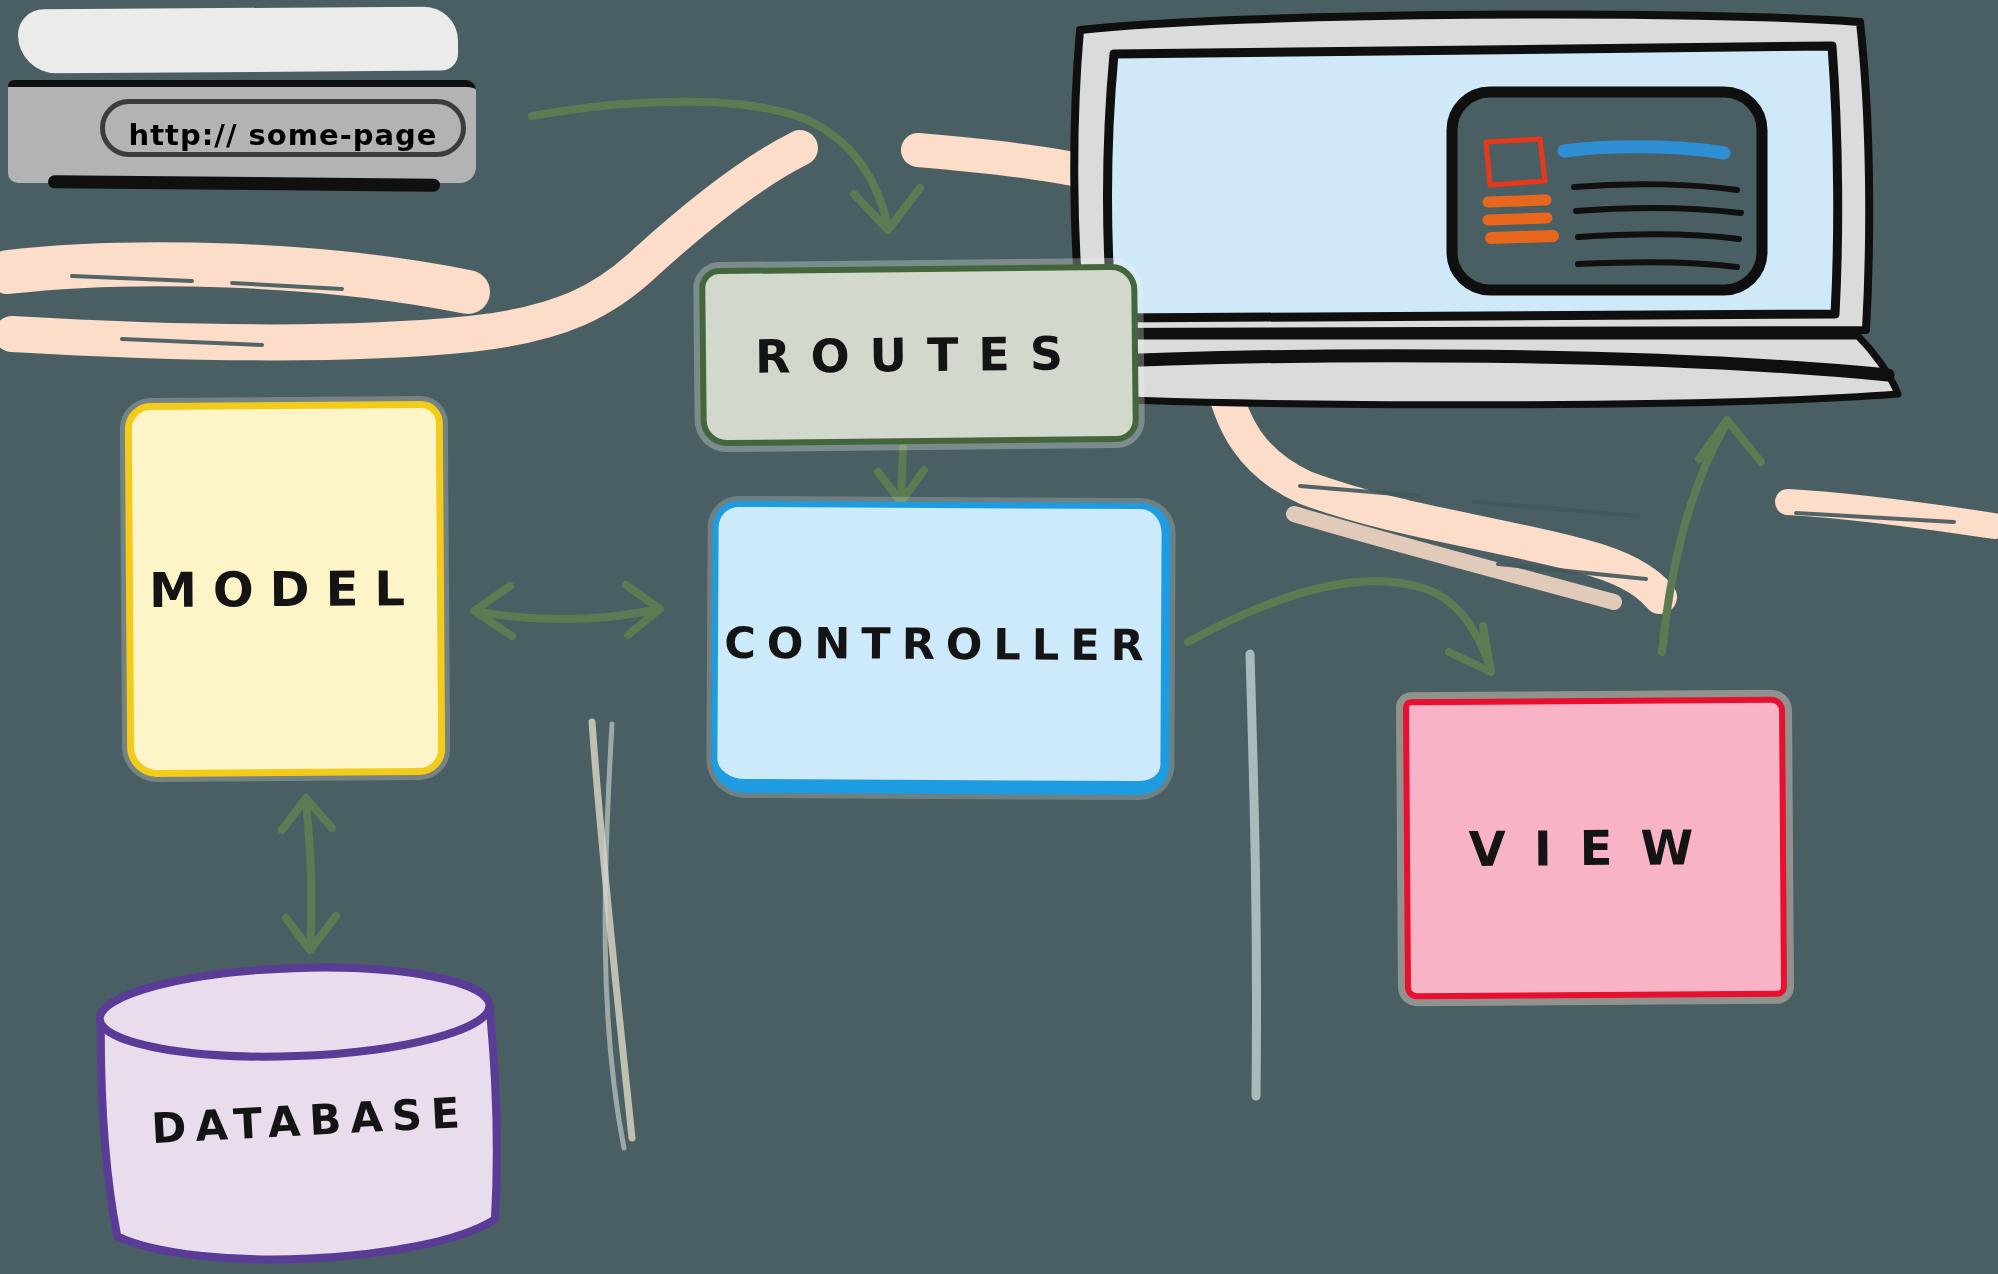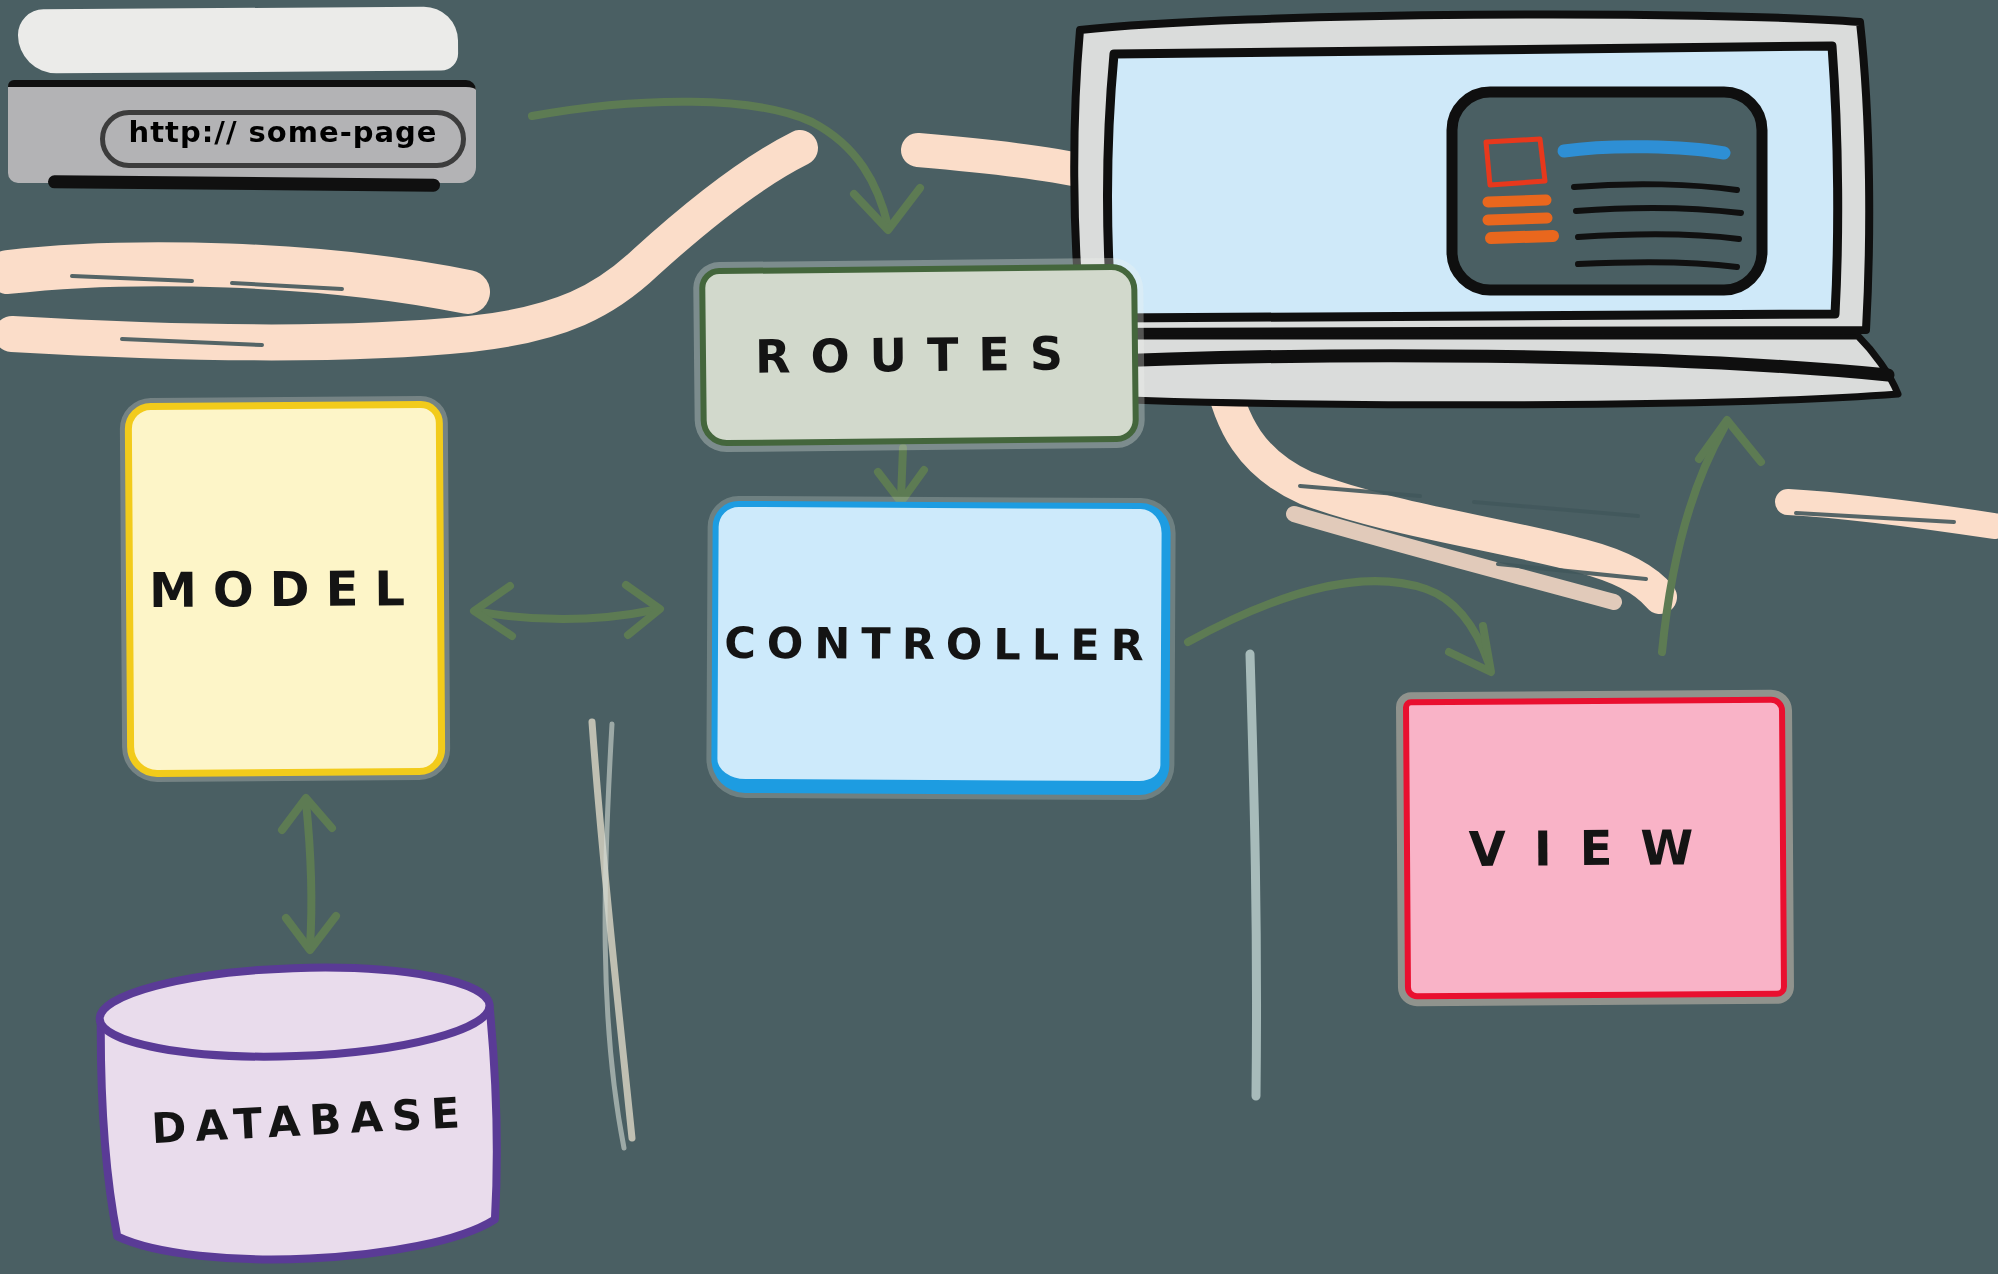--- a/index.html
+++ b/index.html
@@ -68,23 +68,23 @@
     position:absolute; left:8px; top:80px; width:468px; height:96px;
     background:var(--urlbar_gray,#b3b3b5);
     border-top:7px solid #101010;
     border-radius:6px 10px 16px 10px;
   }
   .url-brush{
     position:absolute; left:40px; bottom:-7px; width:392px; height:13px;
     background:#101010; border-radius:10px; transform:rotate(0.5deg);
   }
   .url-pill{
-    position:absolute; left:92px; top:23px; width:366px; height:58px;
+    position:absolute; left:92px; top:12px; width:366px; height:58px;
     box-sizing:border-box; border:5px solid #3c3c3c; border-radius:32px;
-    display:flex; align-items:flex-start; justify-content:center;
+    display:flex; align-items:flex-end; justify-content:center;
   }
   .url-pill .hand{font-size:29px; letter-spacing:1px; font-weight:700;}
 </style>
 </head>
 <body>
 
 <div class="canvas">
 
   <svg class="layer" viewBox="0 0 1998 1274">
 

